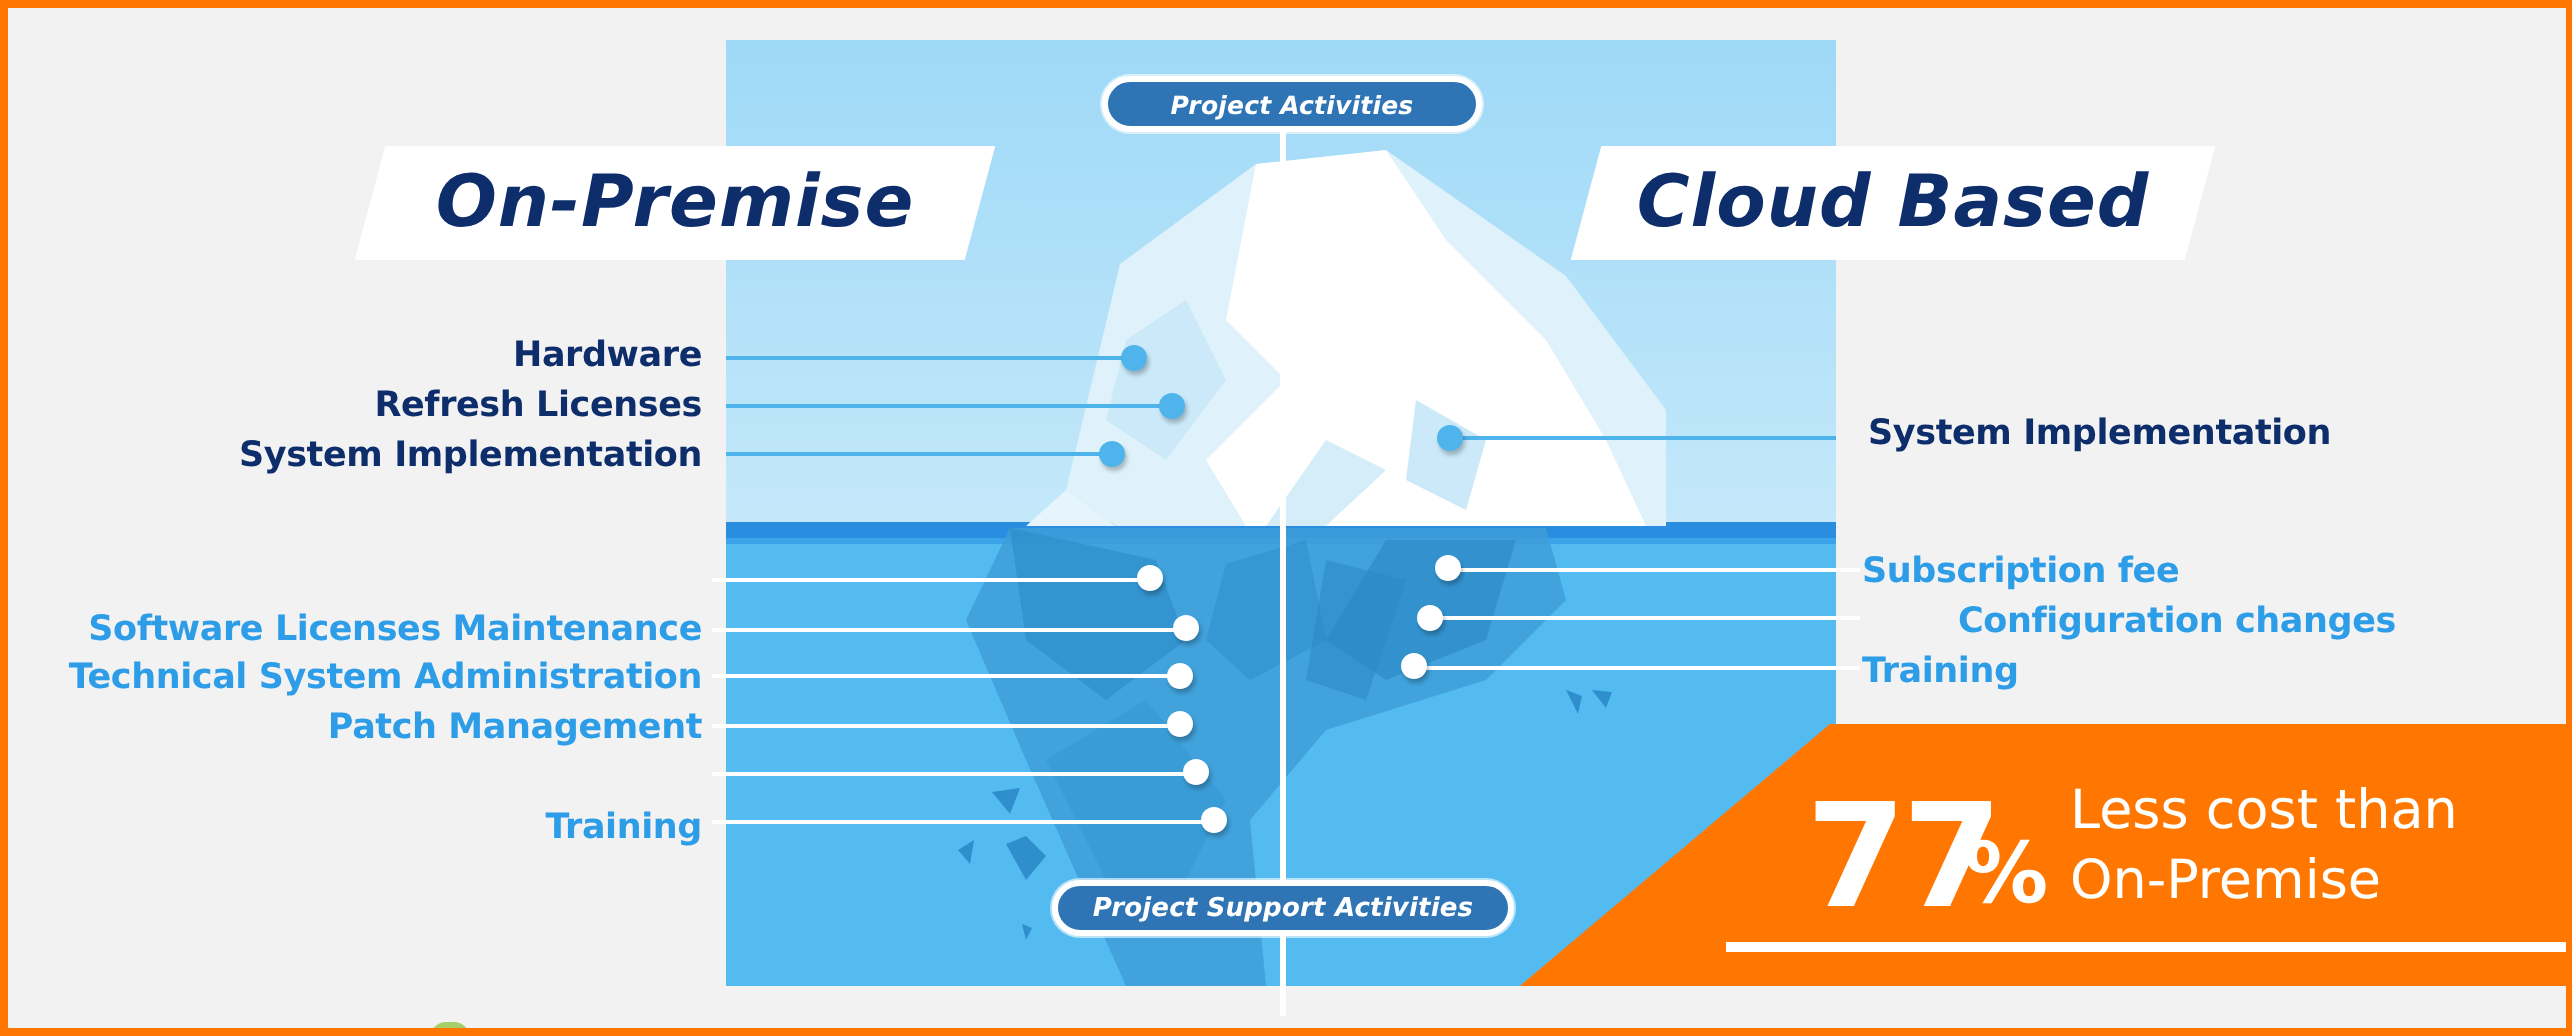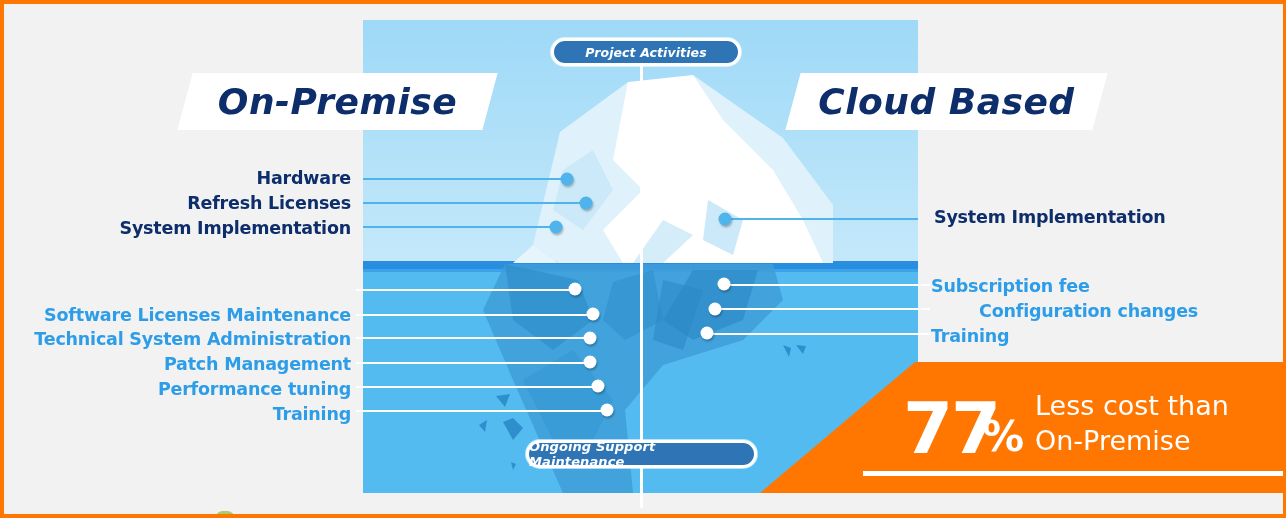--- a/index.html
+++ b/index.html
@@ -114,21 +114,21 @@
       <polygon points="200,150 230,130 250,170 220,210 190,190" fill="#cbe9f8"></polygon>
       <polygon points="300,200 330,215 300,243 270,243" fill="#d4edf9"></polygon>
       <polygon points="345,180 380,200 370,235 340,220" fill="#cbe9f8"></polygon>
       <polygon points="170,225 195,243 150,243" fill="#e6f5fc"></polygon>
     </svg>
   </div>
 
   <div class="divider"></div>
 
   <div class="tag tag-project">Project Activities</div>
-  <div class="tag tag-support">Ongoing Support Maintenance</div>
+  <div class="tag tag-support">Project Support Activities</div>
 
   <div class="heading heading-onprem">
     <div class="heading-bg"></div>
     <span class="heading-text">On-Premise</span>
   </div>
   <div class="heading heading-cloud">
     <div class="heading-bg"></div>
     <span class="heading-text">Cloud Based</span>
   </div>
 
@@ -139,21 +139,20 @@
   <div class="leader blue" style="left:363px; top:178px; width:204px;"></div>
   <div class="leader blue" style="left:363px; top:202px; width:223px;"></div>
   <div class="leader blue" style="left:363px; top:226px; width:193px;"></div>
   <div class="dot blue" style="left:567px; top:179px;"></div>
   <div class="dot blue" style="left:586px; top:203px;"></div>
   <div class="dot blue" style="left:556px; top:227px;"></div>
 
   <div class="label light left" style="top:303px;">Software Licenses Maintenance</div>
   <div class="label light left" style="top:327px;">Technical System Administration</div>
   <div class="label light left" style="top:352px;">Patch Management</div>
-  <div class="label light left" style="top:377px;">Performance tuning</div>
   <div class="label light left" style="top:402px;">Training</div>
 
   <div class="leader white" style="left:356px; top:289px; width:219px;"></div>
   <div class="leader white" style="left:356px; top:314px; width:237px;"></div>
   <div class="leader white" style="left:356px; top:337px; width:234px;"></div>
   <div class="leader white" style="left:356px; top:362px; width:234px;"></div>
   <div class="leader white" style="left:356px; top:386px; width:242px;"></div>
   <div class="leader white" style="left:356px; top:410px; width:251px;"></div>
   <div class="dot white" style="left:575px; top:289px;"></div>
   <div class="dot white" style="left:593px; top:314px;"></div>

